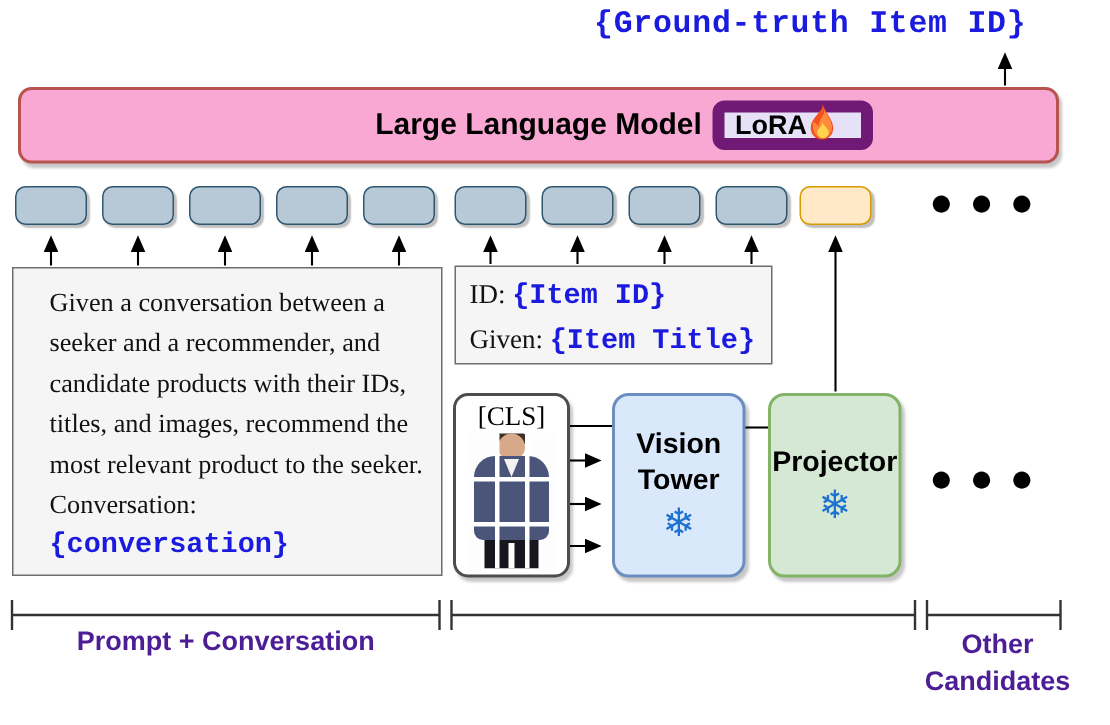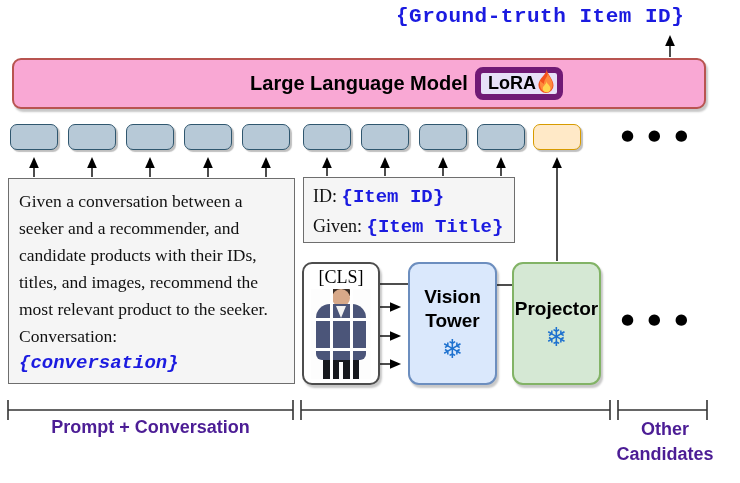--- a/index.html
+++ b/index.html
@@ -12,39 +12,39 @@
              font-weight:bold;color:#1b1be0;}
 
   .gt-label{left:396px;top:5px;font-size:21px;letter-spacing:.5px;white-space:nowrap;}
 
   .llm-box{left:12px;top:58px;width:694px;height:51px;background:#f9a8d4;
            border:2px solid #b85450;border-radius:9px;box-sizing:border-box;
            box-shadow:2px 3px 2px rgba(0,0,0,.22);}
   .llm-title{position:absolute;left:0;right:0;top:0;bottom:0;text-align:center;
              line-height:47px;font-size:20px;font-weight:bold;color:#000;}
   .lora-badge{position:absolute;left:461px;top:7px;height:33px;background:#e7e1f8;
-              border:6px solid #701a75;border-radius:8px;box-sizing:border-box;
-              display:flex;align-items:center;padding:0 1px 0 7px;z-index:2;}
+              border:8px solid #701a75;border-radius:8px;box-sizing:border-box;
+              display:flex;align-items:center;padding:0 16px 0 7px;z-index:2;}
   .lora-text{font-size:18px;font-weight:bold;color:#000;}
   .flame{width:24px;height:28px;margin:-6px -2px 0 -2px;}
 
   .token{top:124px;width:48px;height:26px;background:#b7c9d7;border:1.6px solid #30576f;
          border-radius:7px;box-sizing:border-box;box-shadow:2px 2px 1px rgba(0,0,0,.25);}
   .token.orange{background:#ffe9c7;border-color:#d79b00;}
 
   .dots{font-family:"DejaVu Sans",sans-serif;font-size:15px;color:#000;
         word-spacing:9px;white-space:nowrap;}
   .dots-top{left:621px;top:126px;}
   .dots-bottom{left:621px;top:310px;}
 
   .gray-box{background:#f5f5f5;border:1.5px solid #6e6e6e;box-sizing:border-box;
             font-family:"Liberation Serif",serif;color:#111;}
-  .prompt-box{left:8px;top:178px;width:287px;height:206px;padding:9px 8px 0 10px;}
+  .prompt-box{left:8px;top:178px;width:287px;height:206px;padding:9px 8px 0 24px;}
   .prompt-text{font-size:17.5px;line-height:27px;white-space:pre-line;}
-  .prompt-box .mono-blue{font-size:19px;line-height:27px;font-style:italic;}
+  .prompt-box .mono-blue{font-size:19px;line-height:27px;}
 
   .item-box{left:303px;top:177px;width:212px;height:66px;padding:4px 8px 0 9px;}
   .item-row{font-size:18px;line-height:29px;white-space:nowrap;}
   .item-row .mono-blue{font-size:19px;}
 
   .cls-box{left:302px;top:262px;width:78px;height:123px;background:#ffffff;
            border:2px solid #4d4d4d;border-radius:10px;box-sizing:border-box;
            box-shadow:2px 3px 2px rgba(0,0,0,.22);text-align:center;}
   .cls-label{font-family:"Liberation Serif",serif;font-size:18px;margin-top:3px;}
   .photo{position:relative;width:60px;height:90px;margin:1px auto 0 auto;background:#fdfdfd;overflow:hidden;}

